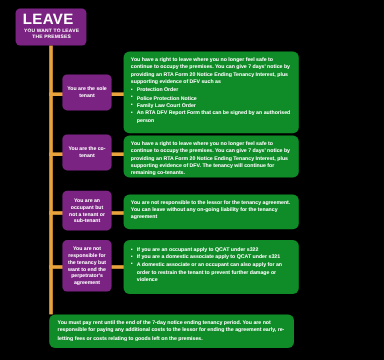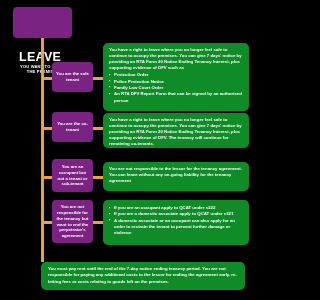--- a/index.html
+++ b/index.html
@@ -28,21 +28,20 @@
     text-align: center;
   }
   .header-title {
     color: #ffffff;
     font-size: 12.5px;
     font-weight: bold;
     letter-spacing: 0.3px;
     line-height: 14px;
     text-align: left;
     padding-left: 3px;
-    margin-top: 41px;
   }
   .header-sub {
     color: #ffffff;
     font-size: 4.1px;
     font-weight: bold;
     line-height: 5.4px;
     letter-spacing: 0.15px;
     text-align: center;
     padding: 0 1px;
   }

